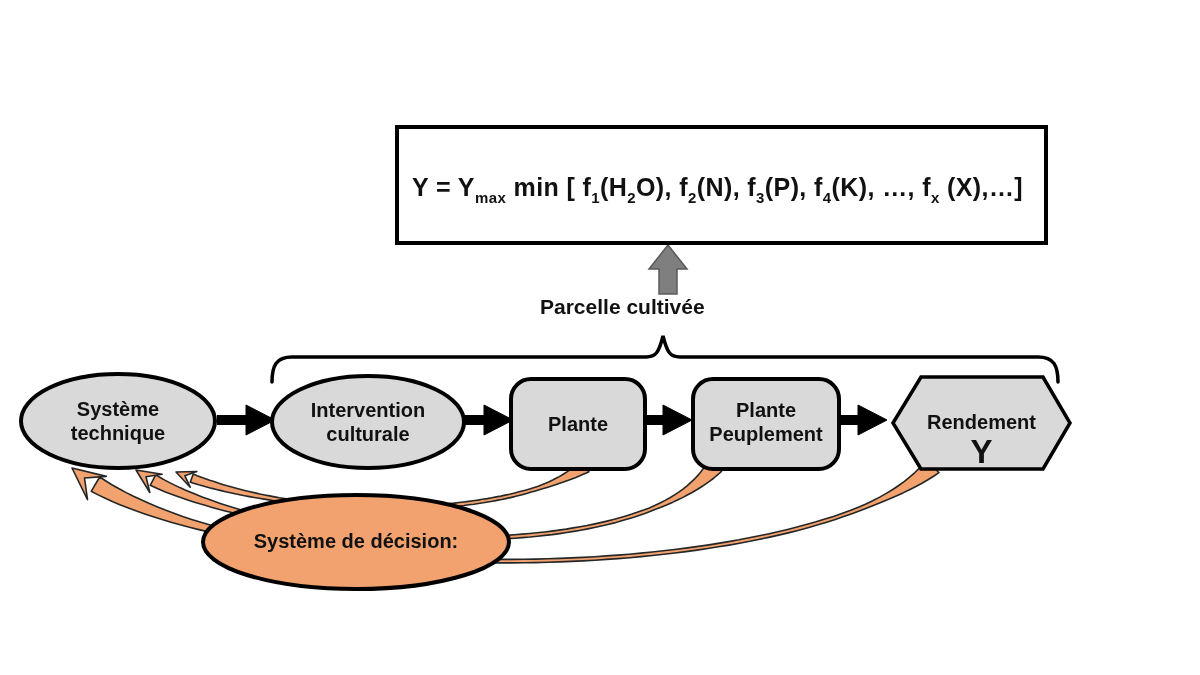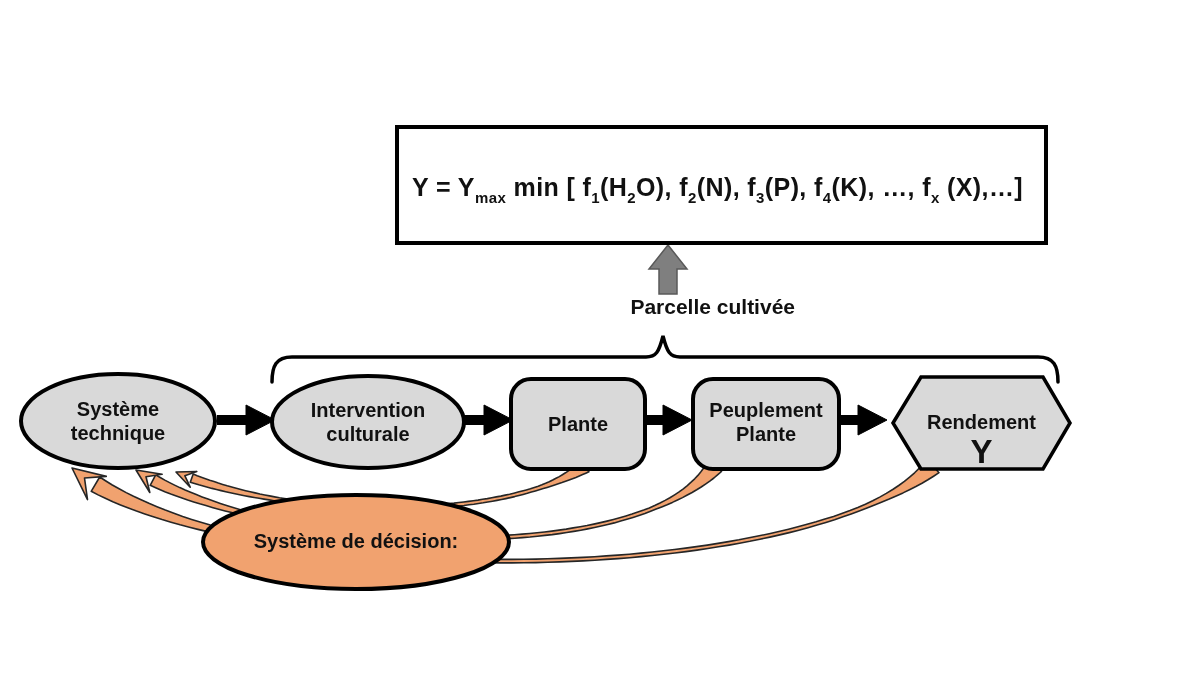--- a/index.html
+++ b/index.html
@@ -5,21 +5,21 @@
   html,body{margin:0;padding:0;background:#fff;}
   #stage{position:relative;width:1200px;height:675px;background:#fff;overflow:hidden;
          font-family:"Liberation Sans",sans-serif;color:#111;}
   #diagram-svg{position:absolute;left:0;top:0;}
   .node-label{position:absolute;text-align:center;font-weight:bold;font-size:20px;line-height:24px;color:#111;}
   .formula-box{position:absolute;left:395px;top:125px;width:645px;height:112px;border:4px solid #000;background:#fff;}
   .formula-line{position:absolute;left:13px;font-weight:bold;font-size:25px;white-space:nowrap;color:#111;letter-spacing:0.4px;}
   .formula-line .sub{font-size:15px;position:relative;top:7px;font-weight:bold;}
   #formula-line-1{top:12px;margin-top:32px;}
   #formula-line-2{top:78px;}
-  #parcelle-label{position:absolute;left:540px;top:295px;width:255px;text-align:right;font-weight:bold;font-size:21px;}
+  #parcelle-label{position:absolute;left:540px;top:295px;width:255px;text-align:left;font-weight:bold;font-size:21px;}
   .big-y{font-size:33px;line-height:36px;}
 </style>
 </head>
 <body>
 
 <div id="stage">
   <svg id="diagram-svg" width="1200" height="675" viewBox="0 0 1200 675">
     <g id="curved-arrows">
         <path d="M 581.1,460.2 L 578.7,462.5 L 576.4,464.6 L 573.8,466.8 L 571.2,468.8 L 568.4,470.9 L 565.5,472.8 L 562.4,474.7 L 559.3,476.6 L 556.0,478.3 L 552.7,480.0 L 549.2,481.7 L 545.6,483.3 L 541.9,484.8 L 538.2,486.2 L 534.3,487.5 L 530.4,488.8 L 526.3,489.9 L 522.2,491.0 L 518.1,492.1 L 513.8,493.2 L 509.6,494.2 L 505.2,495.1 L 500.8,496.1 L 496.3,496.9 L 491.8,497.8 L 487.3,498.6 L 482.6,499.3 L 478.0,500.1 L 473.3,500.7 L 468.5,501.4 L 463.7,502.0 L 458.9,502.5 L 454.0,503.1 L 449.1,503.5 L 444.1,504.0 L 439.2,504.4 L 434.2,504.7 L 429.1,505.1 L 424.1,505.4 L 419.0,505.6 L 413.9,505.8 L 408.7,506.0 L 403.6,506.1 L 398.4,506.2 L 393.2,506.3 L 388.0,506.3 L 382.8,506.2 L 377.6,506.2 L 372.4,506.1 L 367.2,505.9 L 362.0,505.8 L 356.7,505.5 L 351.5,505.3 L 346.3,505.0 L 341.1,504.7 L 335.8,504.3 L 330.6,503.9 L 325.5,503.5 L 320.3,503.0 L 315.1,502.5 L 310.0,501.9 L 304.8,501.3 L 299.7,500.7 L 294.6,500.1 L 289.6,499.4 L 284.5,498.6 L 279.5,497.8 L 274.6,496.9 L 269.6,495.9 L 264.8,495.0 L 259.9,494.0 L 255.1,492.9 L 250.3,491.8 L 245.6,490.7 L 240.9,489.5 L 236.3,488.3 L 231.7,487.0 L 227.2,485.8 L 222.7,484.4 L 218.3,483.1 L 214.0,481.6 L 209.7,480.2 L 205.5,478.7 L 201.3,477.2 L 197.2,475.7 L 193.2,474.1 L 190.3,482.2 L 194.5,483.5 L 198.8,484.8 L 203.2,486.0 L 207.6,487.2 L 212.0,488.4 L 216.5,489.5 L 221.1,490.6 L 225.7,491.7 L 230.3,492.7 L 235.0,493.7 L 239.7,494.7 L 244.5,495.7 L 249.3,496.6 L 254.2,497.5 L 259.1,498.3 L 264.0,499.1 L 269.0,499.9 L 273.9,500.7 L 279.0,501.4 L 284.0,502.1 L 289.1,502.8 L 294.2,503.5 L 299.3,504.2 L 304.4,504.8 L 309.6,505.4 L 314.7,506.0 L 319.9,506.5 L 325.1,507.0 L 330.4,507.4 L 335.6,507.8 L 340.8,508.2 L 346.1,508.5 L 351.3,508.8 L 356.6,509.0 L 361.8,509.3 L 367.1,509.4 L 372.3,509.6 L 377.6,509.7 L 382.8,509.7 L 388.0,509.8 L 393.3,509.7 L 398.5,509.7 L 403.7,509.6 L 408.8,509.5 L 414.0,509.3 L 419.1,509.1 L 424.2,508.9 L 429.3,508.6 L 434.4,508.2 L 439.4,507.9 L 444.4,507.5 L 449.4,507.0 L 454.4,506.5 L 459.3,506.0 L 464.1,505.5 L 469.0,504.8 L 473.8,504.2 L 478.5,503.5 L 483.2,502.8 L 487.8,502.0 L 492.5,501.2 L 497.0,500.4 L 501.5,499.5 L 505.9,498.6 L 510.3,497.6 L 514.7,496.6 L 518.9,495.5 L 523.1,494.4 L 527.3,493.3 L 531.4,492.1 L 535.4,490.9 L 539.3,489.8 L 543.3,488.6 L 547.1,487.4 L 550.9,486.2 L 554.7,485.0 L 558.3,483.8 L 562.0,482.6 L 565.6,481.3 L 569.1,480.0 L 572.5,478.7 L 575.9,477.4 L 579.3,476.0 L 582.6,474.6 L 585.8,473.2 L 588.9,471.8 Z" fill="#f1a26f" stroke="#262626" stroke-width="1.6" stroke-linejoin="round"></path>
         <path d="M 176,472 L 196.8,471.5 L 184.8,475.7 L 190.2,487.2 Z" fill="#f1a26f" stroke="#262626" stroke-width="1.6" stroke-linejoin="round"></path>
@@ -63,22 +63,22 @@
     <div>technique</div>
   </div>
   <div class="node-label" style="left:272px;top:398px;width:192px;">
     <div>Intervention</div>
     <div>culturale</div>
   </div>
   <div class="node-label" style="left:511px;top:412px;width:134px;">
     <div>Plante</div>
   </div>
   <div class="node-label" style="left:693px;top:398px;width:146px;">
+    <div>Plante</div>
     <div>Peuplement</div>
-    <div>Plante</div>
   </div>
   <div class="node-label" style="left:893px;top:410px;width:177px;">
     <div>Rendement</div>
     <div class="big-y">Y</div>
   </div>
   <div class="node-label" style="left:203px;top:516px;width:306px;line-height:27px;margin-top:12px;">
     <div>Système de décision:</div>
   </div>
 </div>
 

